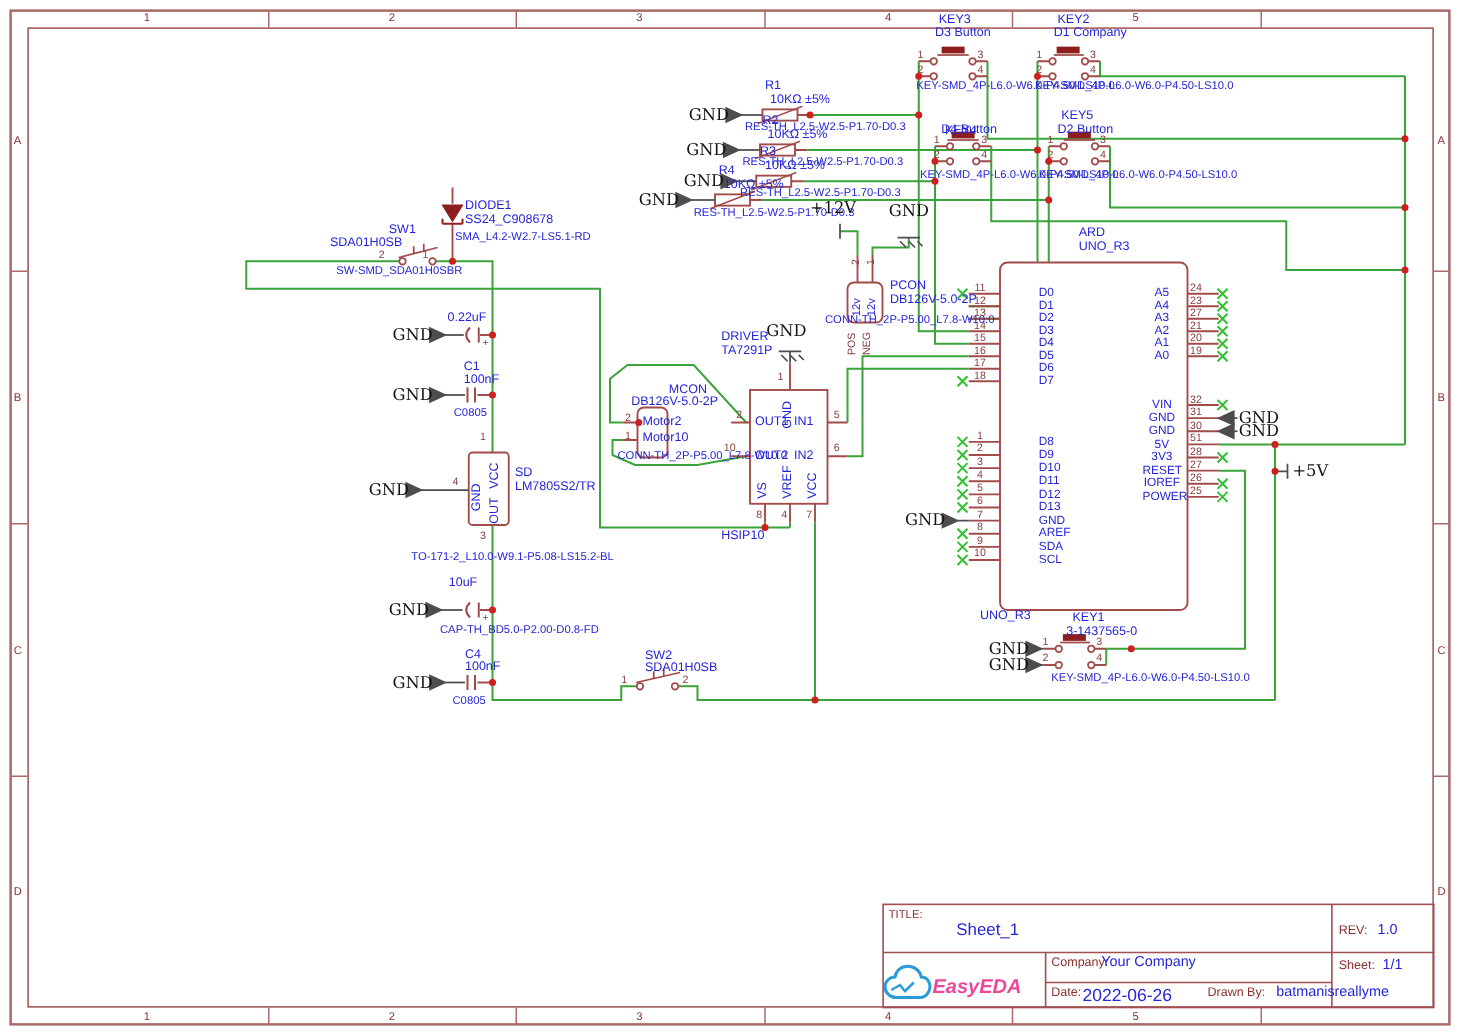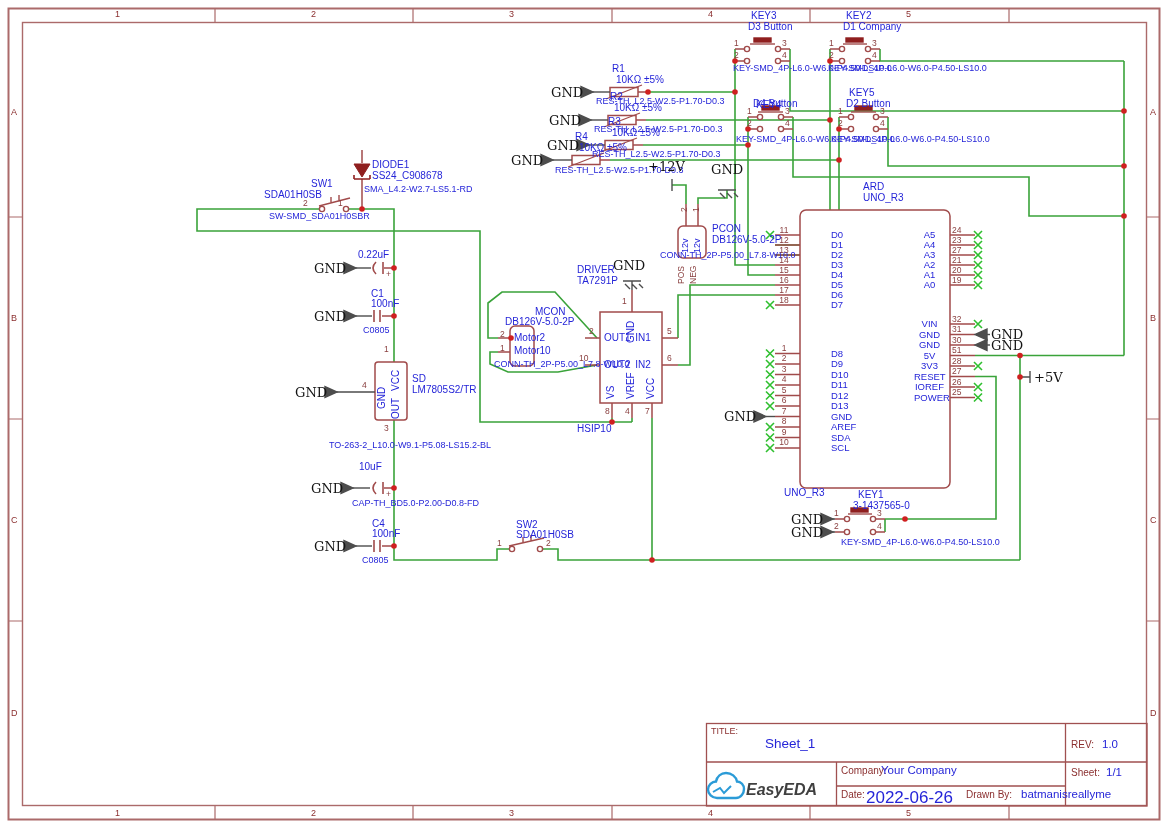--- a/index.html
+++ b/index.html
@@ -9,21 +9,21 @@
   .t{position:absolute;white-space:nowrap;line-height:1;}
   .blue{font:10px/1 "Liberation Sans",sans-serif;color:#2525d8;}
   .sm{font-size:9px;}
   .big{font-size:13.5px;}
   .num{font:8.5px/1 "Liberation Sans",sans-serif;color:#8a4040;}
   .net{font:13px/1 "DejaVu Serif",serif;color:#141414;}
   .rul{font:9px/1 "Liberation Sans",sans-serif;color:#8b2f2f;}
   .tbl{font:10px/1 "Liberation Sans",sans-serif;color:#8b2f2f;}
   .tbs{font:9px/1 "Liberation Sans",sans-serif;color:#8b2f2f;}
   .vt{transform:rotate(-90deg);transform-origin:0 0;}
-  .logo{font:italic bold 16px/1 "Liberation Sans",sans-serif;color:#404040;}
+  .logo{font:italic bold 16px/1 "Liberation Sans",sans-serif;color:#ec4899;}
   .pincol{position:absolute;display:flex;flex-direction:column;}
   .pincol span{display:block;}
   .pnum{height:10px;font:8.5px/10px "Liberation Sans",sans-serif;color:#8a4040;}
   .pname{height:10px;font:9.5px/10px "Liberation Sans",sans-serif;color:#2525d8;padding-left:28px;}
   .h2 .pnum,.h2 .pname{height:10.5px;line-height:10.5px;}
   .ra{text-align:center;}
 </style>
 </head>
 <body>
 
@@ -371,21 +371,21 @@
 <span class="t blue sm" style="left:363px;top:326px">C0805</span>
 <span class="t blue" style="left:359px;top:462px">10uF</span>
 <span class="t num" style="left:386px;top:490px">+</span>
 <span class="t blue sm" style="left:352px;top:499px">CAP-TH_BD5.0-P2.00-D0.8-FD</span>
 <span class="t blue" style="left:372px;top:519px">C4</span>
 <span class="t blue" style="left:372px;top:529px">100nF</span>
 <span class="t blue sm" style="left:362px;top:556px">C0805</span>
 
 <span class="t blue" style="left:412px;top:374px">SD</span>
 <span class="t blue" style="left:412px;top:385px">LM7805S2/TR</span>
-<span class="t blue sm" style="left:329px;top:441px">TO-263-2_L10.0-W9.1-P5.08-LS15.2-BL</span>
+<span class="t blue sm" style="left:329px;top:441px">TO-171-2_L10.0-W9.1-P5.08-LS15.2-BL</span>
 <span class="t blue vt" style="left:391px;top:391px">VCC</span>
 <span class="t blue vt" style="left:377px;top:409px">GND</span>
 <span class="t blue vt" style="left:391px;top:419px">OUT</span>
 <span class="t num" style="left:384px;top:345px">1</span>
 <span class="t num" style="left:362px;top:381px">4</span>
 <span class="t num" style="left:384px;top:424px">3</span>
 
 <span class="t blue" style="left:577px;top:265px">DRIVER</span>
 <span class="t blue" style="left:577px;top:276px">TA7291P</span>
 <span class="t blue" style="left:577px;top:424px">HSIP10</span>
@@ -535,18 +535,18 @@
 
 <span class="t tbs" style="left:711px;top:727px">TITLE:</span>
 <span class="t blue big" style="left:765px;top:737px">Sheet_1</span>
 <span class="t tbl" style="left:1071px;top:740px">REV:</span>
 <span class="t blue" style="left:1102px;top:739px;font-size:11.5px">1.0</span>
 <span class="t tbl" style="left:841px;top:766px">Company:</span>
 <span class="t blue" style="left:881px;top:765px;font-size:11.5px">Your Company</span>
 <span class="t tbl" style="left:1071px;top:768px">Sheet:</span>
 <span class="t blue" style="left:1106px;top:767px;font-size:11.5px">1/1</span>
 <span class="t tbl" style="left:841px;top:790px">Date:</span>
-<span class="t blue" style="left:866px;top:789px;font-size:17px">2022-06-26</span>
+<span class="t blue" style="left:866px;top:789px;font-size:14px">2022-06-26</span>
 <span class="t tbl" style="left:966px;top:790px">Drawn By:</span>
 <span class="t blue" style="left:1021px;top:789px;font-size:11.5px">batmanisreallyme</span>
 <span class="t logo" style="left:746px;top:782px">EasyEDA</span>
 
 </div>
 
 </body></html>

